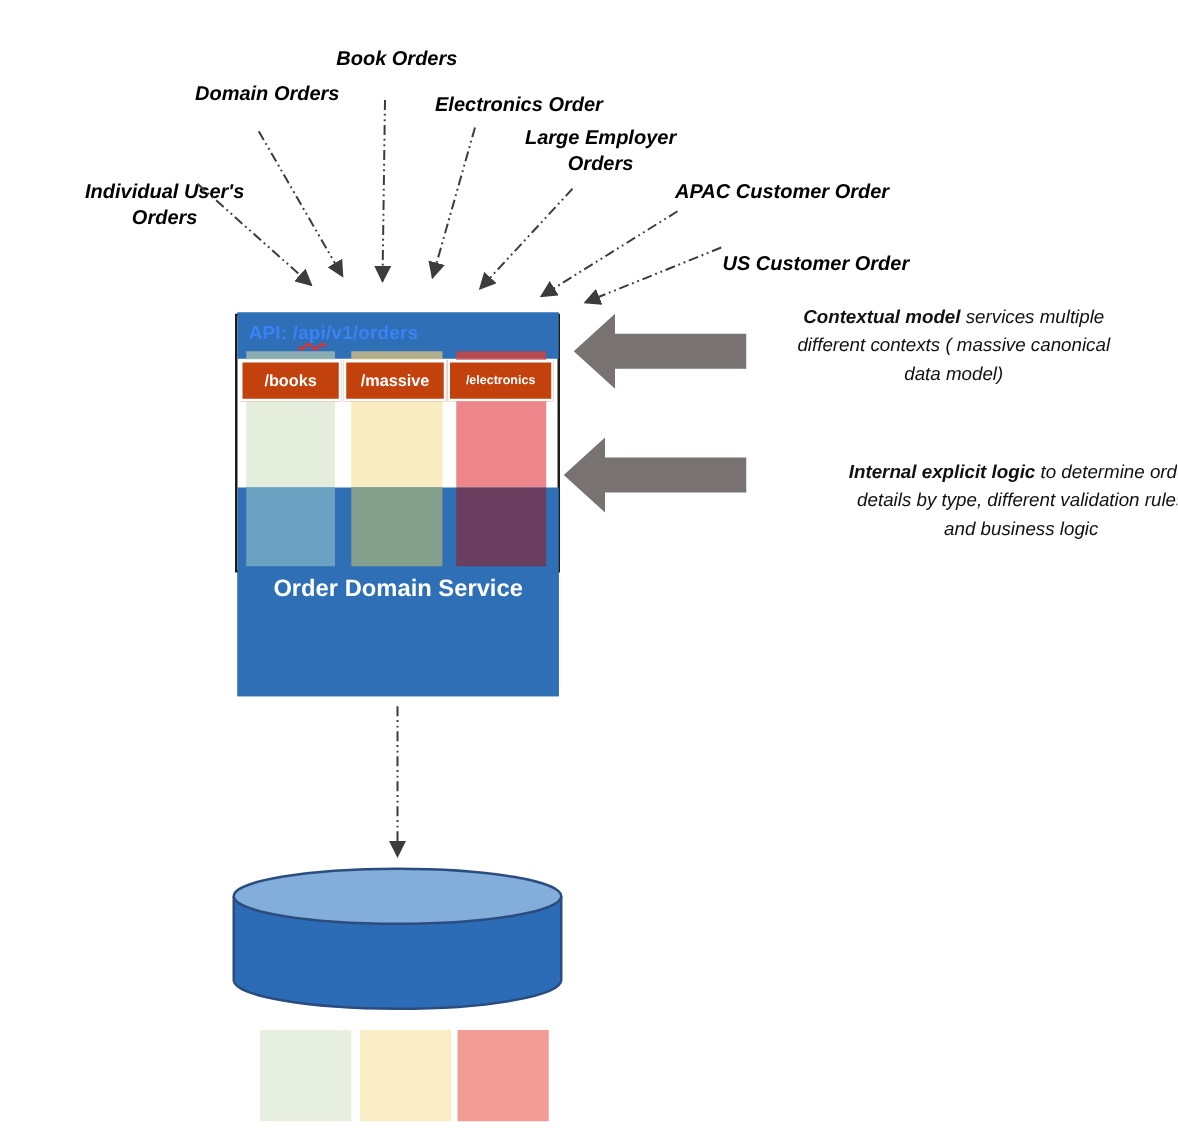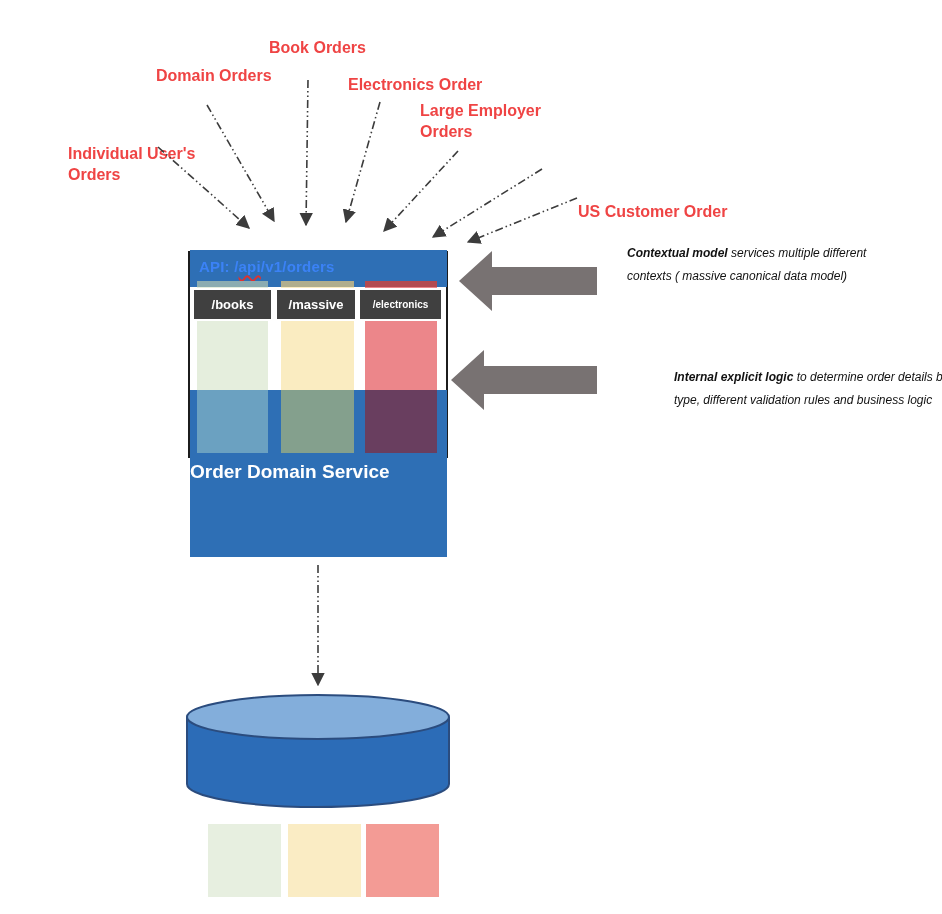--- a/index.html
+++ b/index.html
@@ -2,68 +2,68 @@
 <html><head>
 <meta charset="utf-8">
 <style>
   html,body{margin:0;padding:0;background:#ffffff;}
   .stage{
     position:relative;width:942px;height:914px;background:#ffffff;overflow:hidden;
     font-family:"Liberation Sans", sans-serif;
   }
   
   .order-label{
-    position:absolute;font-size:16px;font-weight:bold;
-    color:#ef4444;line-height:21px;white-space:pre-line;
+    position:absolute;font-size:16px;font-weight:bold;font-style:italic;
+    color:#000000;line-height:21px;white-space:pre-line;text-align:center;
   }
   #lbl-individual{left:68px;top:115px;margin-top:28px;}
   #lbl-coffee{left:156px;top:65px;}
   #lbl-book{left:269px;top:37px;}
   #lbl-electronics{left:348px;top:74px;}
   #lbl-large{left:420px;top:100px;}
   #lbl-apac{left:540px;top:143px;}
   #lbl-us{left:578px;top:172px;margin-top:29px;}
 
   
   .box-blue{position:absolute;left:190px;top:250px;width:257px;height:307px;background:#2e6fb5;}
   .white-panel{position:absolute;left:188px;top:251px;width:260px;height:207px;
     background:#ffffff;border:2px solid #1c1c1c;box-sizing:border-box;}
   .api-band{position:absolute;left:190px;top:250px;width:257px;height:37px;background:#2e6fb5;}
   .api-text{position:absolute;left:199px;top:258px;font-size:15px;font-weight:bold;color:#3b82f6;letter-spacing:.2px;}
   .squiggle{text-decoration:underline wavy #e0312e;text-decoration-thickness:1.5px;text-underline-offset:3px;}
   .ods-band{position:absolute;left:190px;top:390px;width:257px;height:167px;background:#2e6fb5;}
-  .ods-title{position:absolute;left:190px;top:461px;width:257px;
+  .ods-title{position:absolute;left:190px;top:461px;width:257px;text-align:center;
     font-size:19px;font-weight:bold;color:#ffffff;}
 
   
   .strip{position:absolute;top:281px;height:6px;}
   .strip.books{left:197px;width:71px;background:#8bacb1;}
   .strip.beverage{left:281px;width:73px;background:#b0ae8d;}
   .strip.electronics{left:365px;width:72px;background:#b34a51;}
   
   .col-light{position:absolute;top:287px;height:103px;}
   .col-light.books{left:197px;width:71px;background:#e5eedd;}
   .col-light.beverage{left:281px;width:73px;background:#faecc1;}
   .col-light.electronics{left:365px;width:72px;background:#ec868a;}
   
   .col-dark{position:absolute;top:390px;height:63px;}
   .col-dark.books{left:197px;width:71px;background:#6ba1c1;}
   .col-dark.beverage{left:281px;width:73px;background:#84a08d;}
   .col-dark.electronics{left:365px;width:72px;background:#693e5f;}
 
   
-  .tab{position:absolute;top:288px;height:33px;background:#404040;border:2px solid #ffffff;
+  .tab{position:absolute;top:288px;height:33px;background:#c2410c;border:2px solid #ffffff;
     box-sizing:border-box;color:#ffffff;font-weight:bold;font-size:13px;
     display:flex;align-items:center;justify-content:center;}
   #tab-books{left:192px;width:81px;}
   #tab-beverage{left:275px;width:82px;}
   #tab-electronics{left:358px;width:85px;font-size:10px;}
 
   
-  .annotation{position:absolute;font-size:12px;font-style:italic;color:#111111;line-height:23px;}
+  .annotation{position:absolute;font-size:15px;font-style:italic;color:#111111;line-height:23px;text-align:center;}
   .annotation .lead{font-weight:bold;}
   #annotation-1{left:627px;top:242px;width:272px;}
   #annotation-2{left:627px;top:366px;width:286px;margin-left:47px;}
 
   
   .swatch{position:absolute;top:824px;width:73px;height:73px;}
   #swatch-books{left:208px;background:#e7efe0;}
   #swatch-beverage{left:288px;background:#faecc4;}
   #swatch-electronics{left:366px;background:#f39b95;}
 
@@ -74,20 +74,21 @@
 
 <div class="stage">
 
   <div class="order-label" id="lbl-individual">Individual User's
 Orders</div>
   <div class="order-label" id="lbl-coffee">Domain Orders</div>
   <div class="order-label" id="lbl-book">Book Orders</div>
   <div class="order-label" id="lbl-electronics">Electronics Order</div>
   <div class="order-label" id="lbl-large">Large Employer
 Orders</div>
+  <div class="order-label" id="lbl-apac">APAC Customer Order</div>
   <div class="order-label" id="lbl-us">US Customer Order</div>
 
   <div class="box-blue"></div>
   <div class="white-panel"></div>
   <div class="api-band"></div>
   <div class="api-text"><span>API: /</span><span class="squiggle">api</span><span>/v1/orders</span></div>
 
   <div class="strip books"></div>
   <div class="strip beverage"></div>
   <div class="strip electronics"></div>

